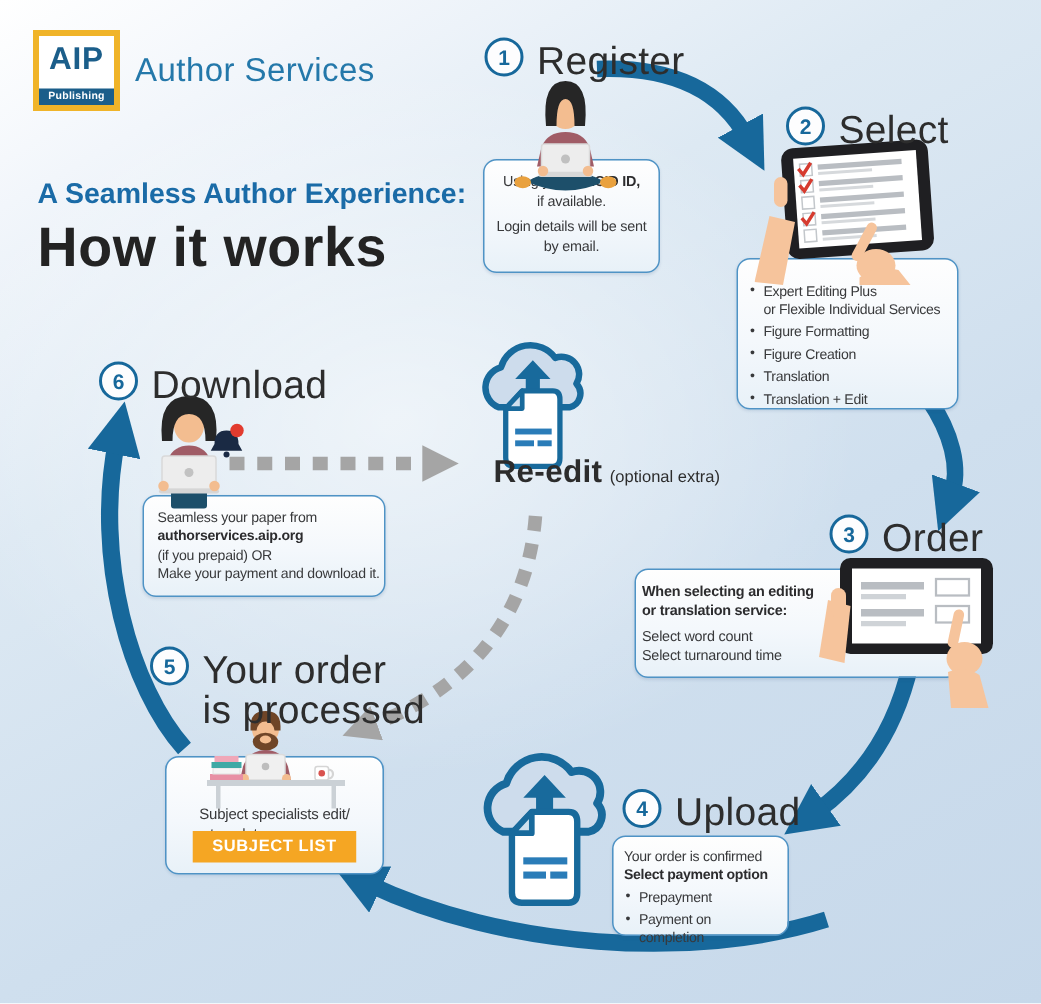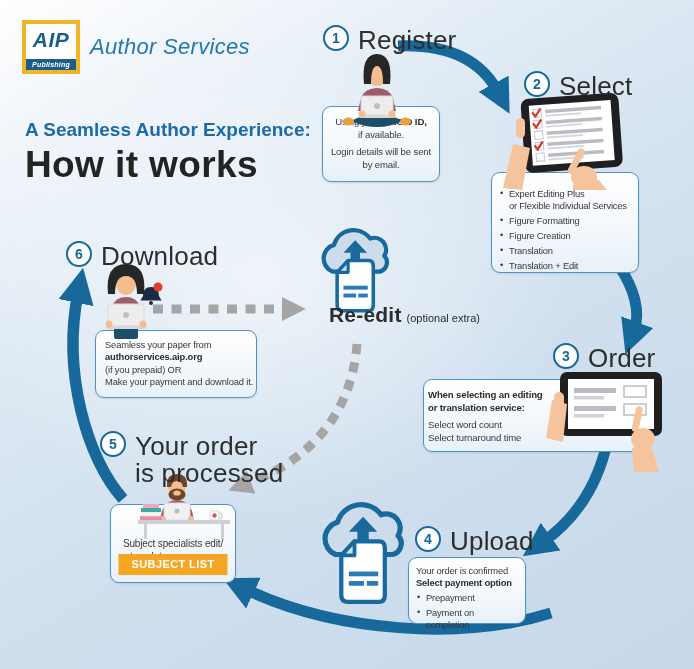--- a/index.html
+++ b/index.html
@@ -21,36 +21,36 @@
   .illus{position:absolute;z-index:3;}
   .step-head{position:absolute;z-index:4;display:flex;align-items:flex-start;gap:9px;}
   .num{
     width:22px;height:22px;border:2.5px solid #17689b;border-radius:50%;background:#fdfdfe;
     color:#17689b;font-weight:bold;font-size:14px;line-height:22px;text-align:center;flex:0 0 auto;
   }
   .step-label{font-size:26px;font-weight:normal;color:#2d2d2d;line-height:1.05;padding-top:2px;letter-spacing:.2px;}
   .bb{font-weight:bold;color:#2c2c2e;}
   .pre{white-space:pre-line;}
   
-  #logo{left:22px;top:20px;display:flex;gap:10px;align-items:center;z-index:4;font-style:italic;}
+  #logo{left:22px;top:20px;display:flex;gap:10px;align-items:center;z-index:4;}
   .logo-box{width:50px;height:46px;border:4px solid #f0b429;background:#fff;position:relative;text-align:center;}
   .logo-aip{color:#1b5e8a;font-weight:bold;font-size:21px;line-height:32px;letter-spacing:.5px;}
   .logo-pub{position:absolute;bottom:0;left:0;right:0;background:#1b5e8a;color:#fff;font-size:7px;font-weight:bold;line-height:11px;letter-spacing:.2px;}
   .wordmark{color:#2478aa;font-size:22px;letter-spacing:.3px;}
   
   #heading{left:25px;top:103px;z-index:4;}
   .subtitle{color:#1a6ba7;font-weight:bold;font-size:19px;margin:16px 0 3px 0;}
   .title{color:#232323;font-weight:bold;font-size:37px;letter-spacing:.4px;margin:0;}
   
   #box1{left:322px;top:106px;width:118px;height:76px;text-align:center;padding:9px 3px;}
   #box2{left:491px;top:172px;width:148px;height:101px;padding:13px 5px 6px 7px;font-size:9.4px;letter-spacing:-.2px;}
   #box3{left:423px;top:379px;width:217px;height:73px;padding:9px 0 0 4px;}
   #box3 .inner{width:140px;}
   #box4{left:408px;top:557px;width:118px;height:67px;padding:7px 7px;font-size:9.4px;letter-spacing:-.2px;}
-  #box5{left:110px;top:504px;width:126px;height:79px;text-align:center;}
+  #box5{left:110px;top:504px;width:146px;height:79px;text-align:center;}
   #box5 .txt{margin-top:32px;font-size:10px;}
   #box6{left:95px;top:330px;width:162px;height:68px;padding:8px 9px;font-size:9.4px;letter-spacing:-.15px;}
   ul.blist{list-style:none;margin:2px 0 0 0;padding:0;}
   ul.blist li{position:relative;padding-left:10px;margin-bottom:2.5px;white-space:pre-line;}
   ul.blist li::before{content:"•";position:absolute;left:1px;top:-1px;}
   .btn-subject{
     position:absolute;bottom:7px;left:50%;transform:translateX(-50%);
     background:#f5a623;color:#fff;font-weight:bold;font-size:11px;letter-spacing:.4px;
     padding:3px 13px;white-space:nowrap;
   }

